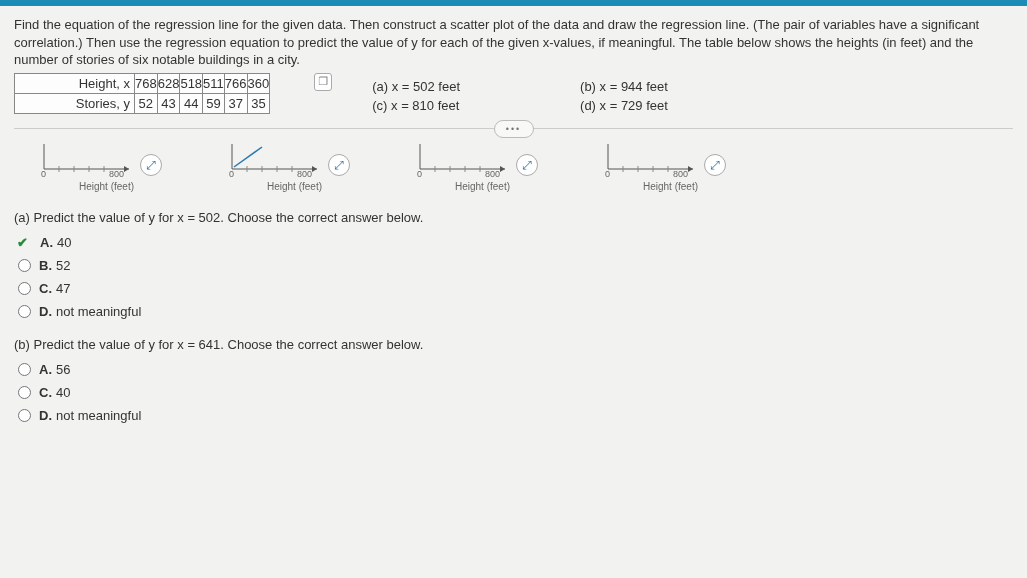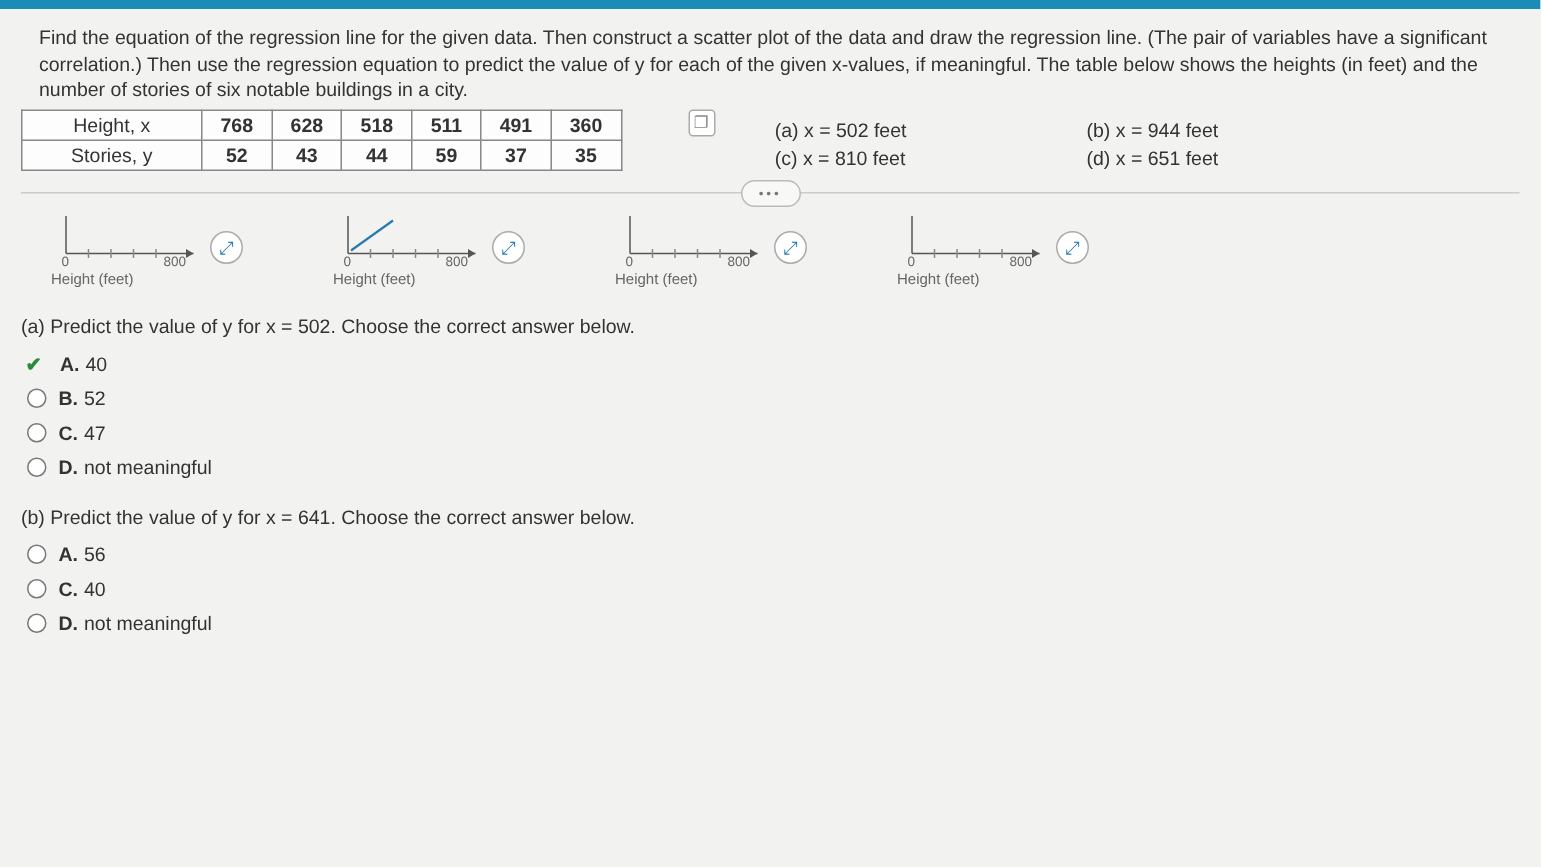--- a/index.html
+++ b/index.html
@@ -15,43 +15,41 @@
 .topbar {
   height: 6px;
   background: #1a8cb5;
 }
 .content {
   padding: 10px 14px;
 }
 .instructions {
   line-height: 1.35;
   margin-bottom: 4px;
-  margin-left: 12px;
 }
 .data-row {
   display: flex;
   align-items: flex-start;
   gap: 40px;
   margin-bottom: 6px;
 }
 table.data {
   border-collapse: collapse;
   font-size: 13px;
 }
 table.data td, table.data th {
   border: 1px solid #888;
-  padding: 2px 12px;
+  padding: 2px 0;
   text-align: center;
   background: #fdfdfd;
-  font-weight: bold;
 }
 table.data th {
-  text-align: center;
+  text-align: right;
   font-weight: normal;
-  padding: 2px 24px;
+  padding: 2px 4px;
   min-width: 120px;
 }
 .popout-small {
   width: 18px;
   height: 18px;
   border: 1px solid #aaa;
   border-radius: 3px;
   background: #fff;
   display: inline-flex;
   align-items: center;
@@ -99,21 +97,21 @@
 }
 .plot {
   display: flex;
   align-items: center;
   gap: 6px;
 }
 .plot svg { display: block; }
 .plot-label {
   font-size: 10px;
   color: #666;
-  text-align: left;
+  text-align: right;
   margin-top: 2px;
 }
 .expand-btn {
   width: 22px;
   height: 22px;
   border: 1px solid #aaa;
   border-radius: 50%;
   background: #fff;
   display: flex;
   align-items: center;
@@ -169,40 +167,40 @@
 
   <div class="data-row">
     <table class="data">
       <tbody>
           <tr>
         <th>Height, x</th>
         <td>768</td>
         <td>628</td>
         <td>518</td>
         <td>511</td>
-        <td>491</td>
+        <td>766</td>
         <td>360</td>
       </tr>
       <tr>
         <th>Stories, y</th>
         <td>52</td>
         <td>43</td>
         <td>44</td>
         <td>59</td>
         <td>37</td>
         <td>35</td>
       </tr>
     </tbody>
       </table>
     <span class="popout-small">❐</span>
     <div class="xvals">
       <span>(a) x = 502 feet</span>
       <span>(b) x = 944 feet</span>
       <span>(c) x = 810 feet</span>
-      <span>(d) x = 651 feet</span>
+      <span>(d) x = 729 feet</span>
     </div>
   </div>
 
   <div class="divider">
     <div class="dots">•••</div>
   </div>
 
   <div class="plots">
 
     <div class="plot">

